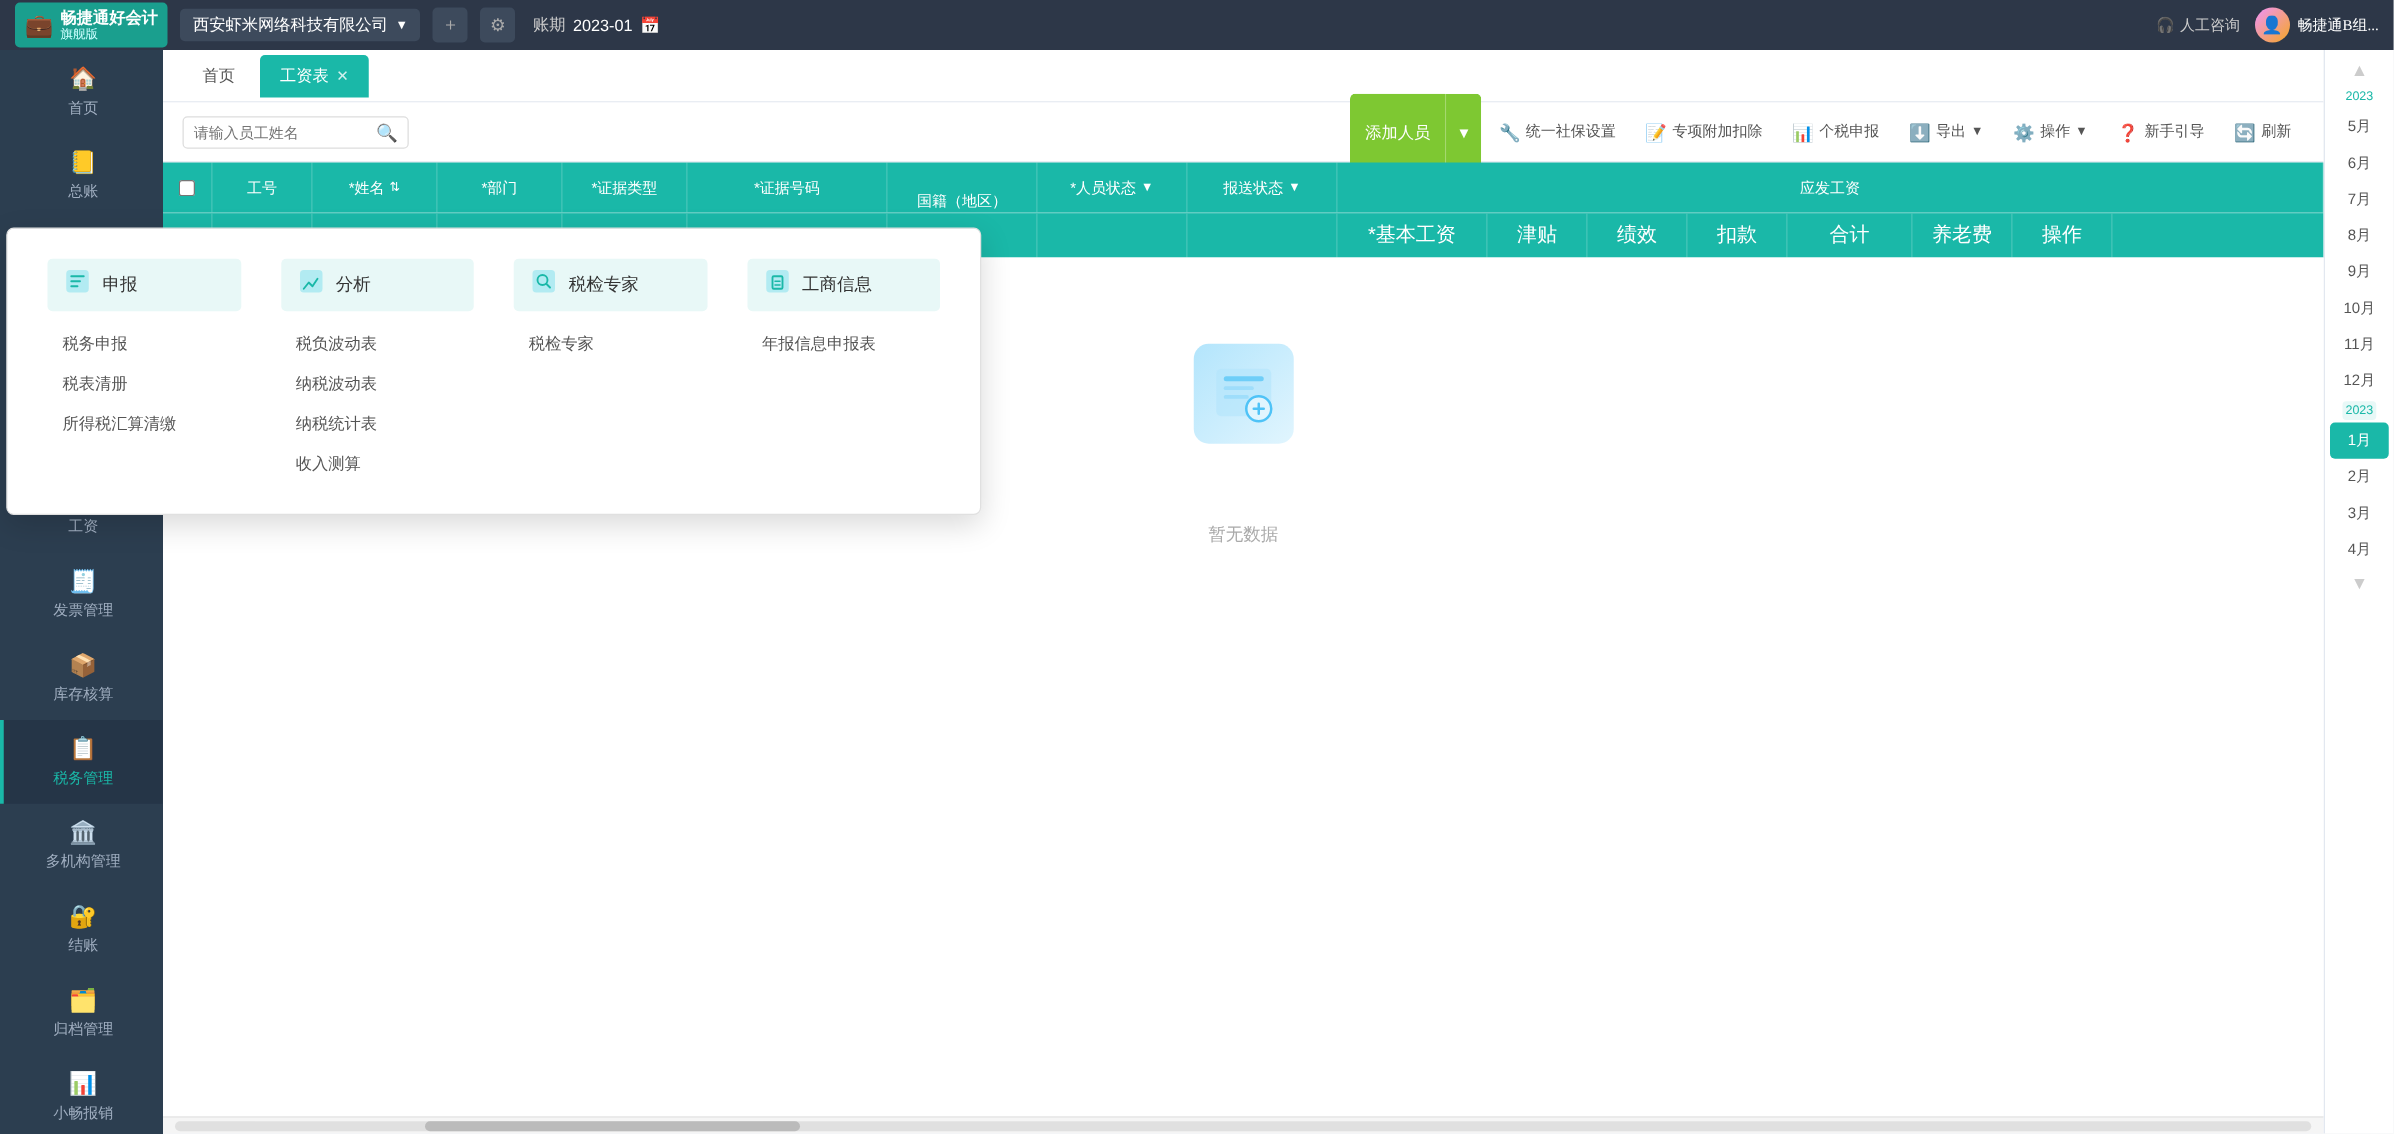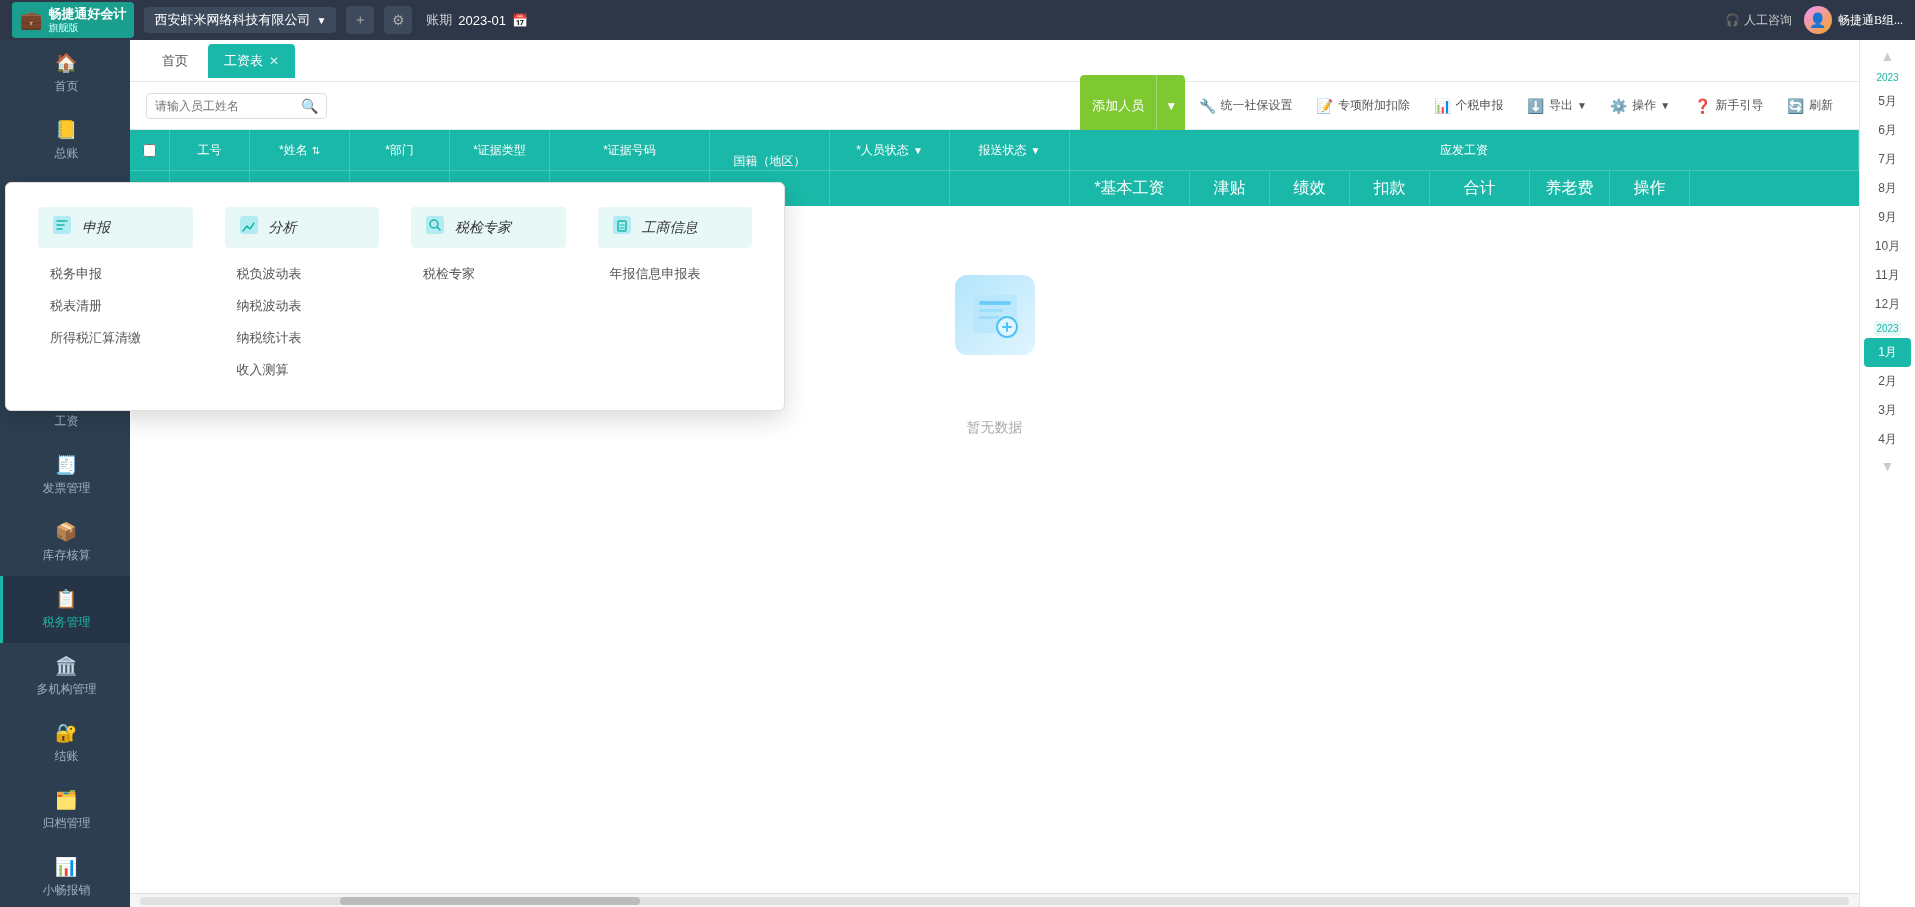--- a/index.html
+++ b/index.html
@@ -375,21 +375,20 @@
       border-radius: 4px;
       margin-bottom: 10px;
     }
     .popup-section-icon {
       font-size: 20px;
     }
     .popup-section-title {
       font-size: 14px;
       color: #333;
       font-weight: 500;
-      font-style: italic;
     }
     .popup-menu-item {
       padding: 7px 12px;
       color: #555;
       font-size: 13px;
       cursor: pointer;
       border-radius: 4px;
     }
 
     

